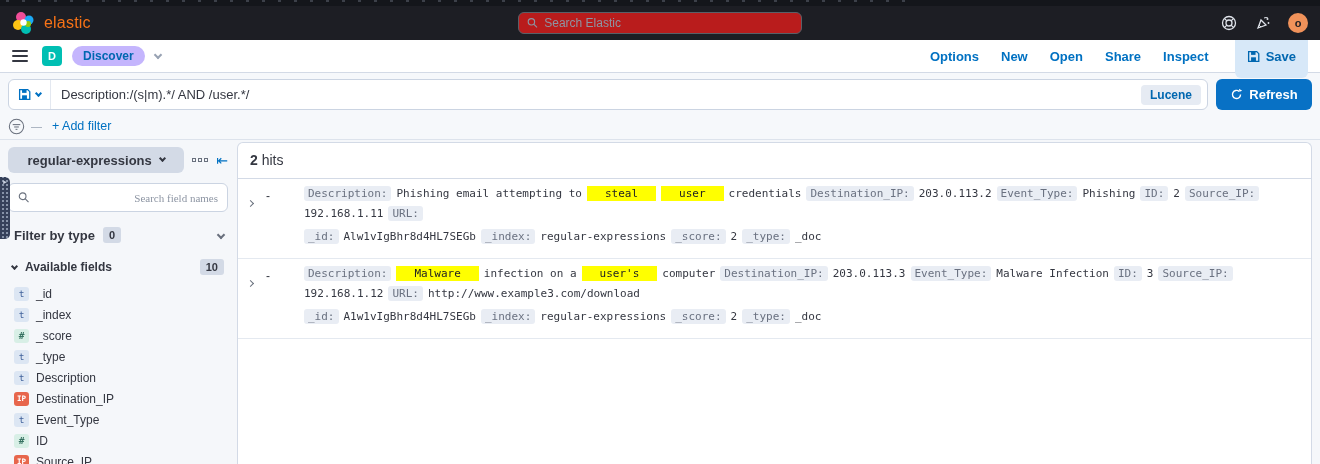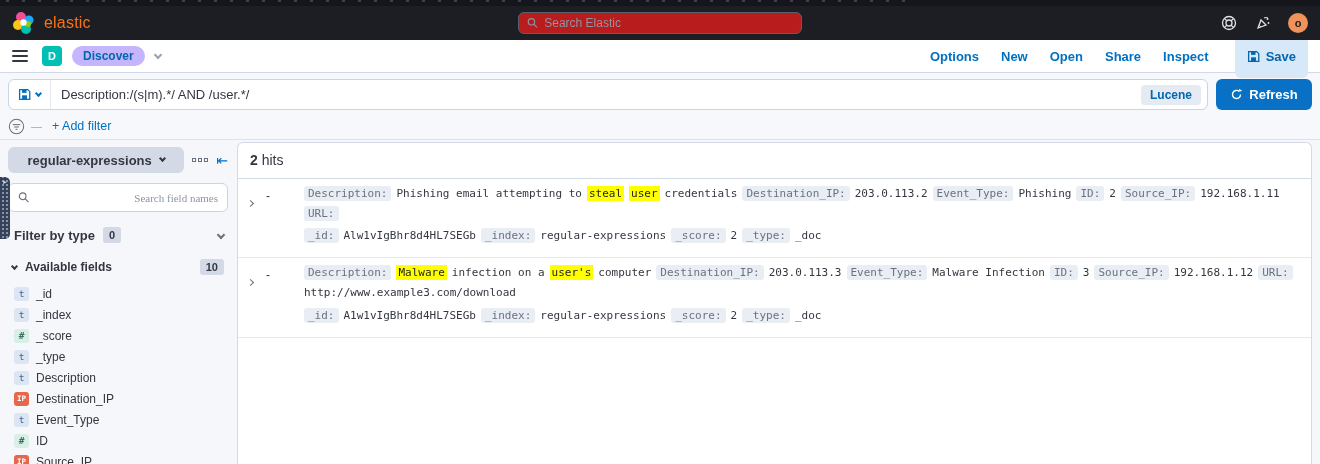--- a/index.html
+++ b/index.html
@@ -108,21 +108,21 @@
   .col-doc { flex:1; }
   .doc-row { display:flex; border-bottom:1px solid #e4e9f0; padding:7px 0 6px 0; }
   .expand-cell { width:28px; flex-shrink:0; padding:6px 0 0 10px; }
   .row-chev { width:5px; height:5px; border-right:1.6px solid; border-bottom:1.6px solid; color:#69707d;
     transform:rotate(-45deg); display:inline-block; cursor:pointer; }
   .time-cell { width:38px; flex-shrink:0; font-size:12px; color:#343741; padding-top:3px; }
   .doc-cell { flex:1; font-family:"DejaVu Sans Mono","Liberation Mono",monospace; font-size:11px; color:#343741; padding-right:10px; }
   .doc-line { line-height:16px; margin-bottom:7px; display:flex; flex-wrap:wrap; align-items:flex-start; row-gap:4px; }
   .seg-badge { background:#e9edf4; color:#6a7180; border-radius:3px; padding:0 4px; margin-right:5px; line-height:15px; }
   .seg-text { margin-right:5px; white-space:pre; }
-  .seg-mark { background:#ffff00; color:#1d1e24; padding:0 2px; margin-right:5px; line-height:15px; }
+  .seg-mark { background:#ffff00; color:#1d1e24; padding:0 18px; margin-right:5px; line-height:15px; }
 
   svg { display:block; }
 </style>
 </head>
 <body>
 
 <div class="browser-strip"></div>
 
 <header class="app-header">
   <div class="logo-wrap">

